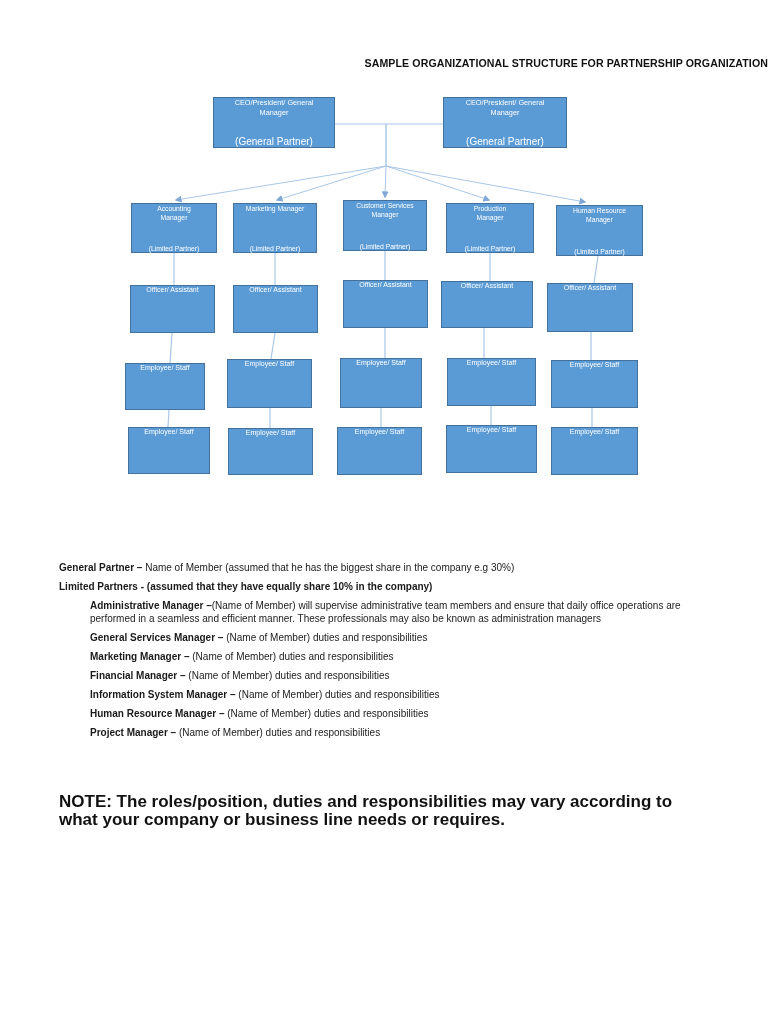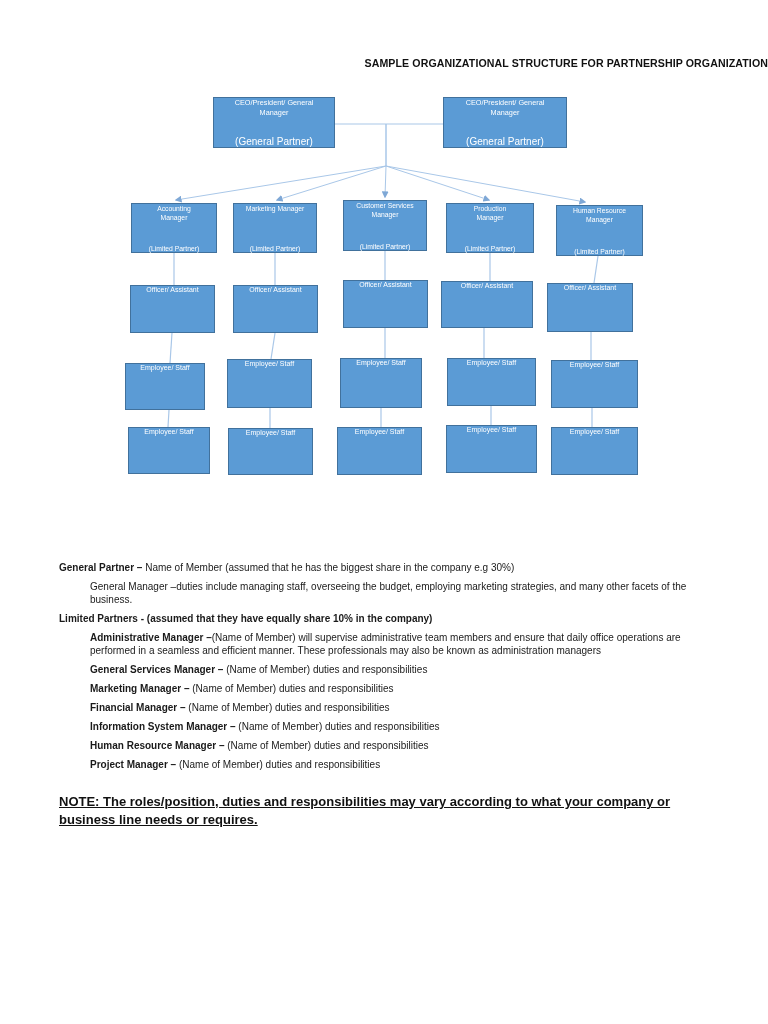--- a/index.html
+++ b/index.html
@@ -25,21 +25,21 @@
   .obox .s { font-size: 6.8px; margin-top: 6px; }
   .obox.ceo .t { font-size: 7.3px; line-height: 10px; }
   .obox.ceo .s { font-size: 10px; margin-top: 7px; }
   .obox .l { font-size: 7px; }
   .defs { position: absolute; left: 59px; top: 561px; width: 650px; color: var(--body-text, #1a1a1a); }
   .def { margin: 0 0 6px 0; font-size: 10px; line-height: 13px; }
   .def.i1 { margin-left: 31px; }
   .def b { font-weight: bold; }
   .note {
     position: absolute; left: 59px; top: 793px; width: 634px; margin: 0;
-    font-size: 13px; line-height: 18px; font-weight: bold; color: #111; text-decoration: underline;
+    font-size: 17px; line-height: 18px; font-weight: bold; color: #111;
   }
 </style>
 </head>
 <body>
 
 <div class="page">
 
   <div class="title">SAMPLE ORGANIZATIONAL STRUCTURE FOR PARTNERSHIP ORGANIZATION</div>
 
   <div class="diagram">
@@ -155,21 +155,20 @@
     <div class="obox" style="left:446px;top:425px;width:91px;height:48px">
       <div class="l">Employee/ Staff</div>
     </div>
     <div class="obox" style="left:551px;top:427px;width:87px;height:48px">
       <div class="l">Employee/ Staff</div>
     </div>
   </div>
 
   <div class="defs">
     <p class="def i0"><b>General Partner –</b><span> Name of Member (assumed that he has the biggest share in the company e.g 30%)</span></p>
-    <p class="def i1"><b></b><span>General Manager –duties include managing staff, overseeing the budget, employing marketing strategies, and many other facets of the business.</span></p>
     <p class="def i0"><b>Limited Partners  - (assumed that they have equally share 10% in the company)</b><span></span></p>
     <p class="def i1"><b>Administrative Manager –</b><span>(Name of Member) will supervise administrative team members and ensure that daily office operations are performed in a seamless and efficient manner. These professionals may also be known as administration managers</span></p>
     <p class="def i1"><b>General Services Manager –</b><span> (Name of Member) duties and responsibilities</span></p>
     <p class="def i1"><b>Marketing Manager –</b><span> (Name of Member) duties and responsibilities</span></p>
     <p class="def i1"><b>Financial Manager –</b><span> (Name of Member) duties and responsibilities</span></p>
     <p class="def i1"><b>Information System Manager –</b><span> (Name of Member) duties and responsibilities</span></p>
     <p class="def i1"><b>Human Resource Manager –</b><span> (Name of Member) duties and responsibilities</span></p>
     <p class="def i1"><b>Project Manager –</b><span> (Name of Member) duties and responsibilities</span></p>
   </div>
 

